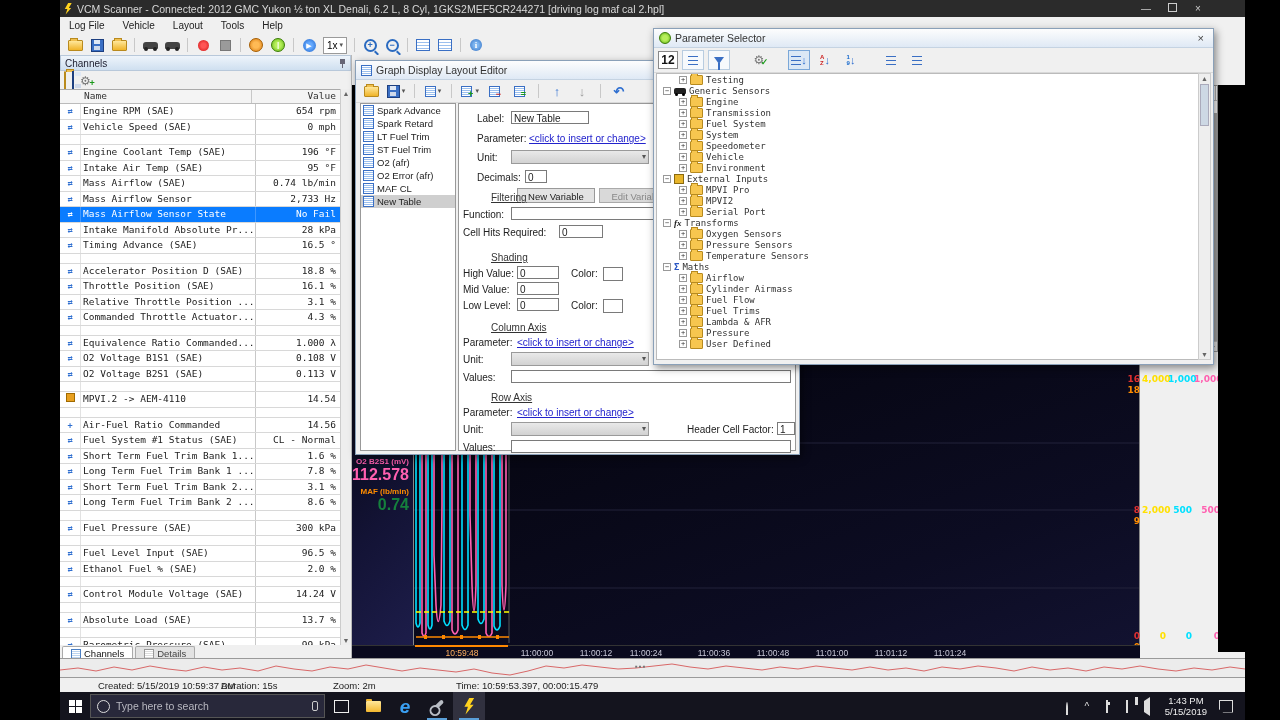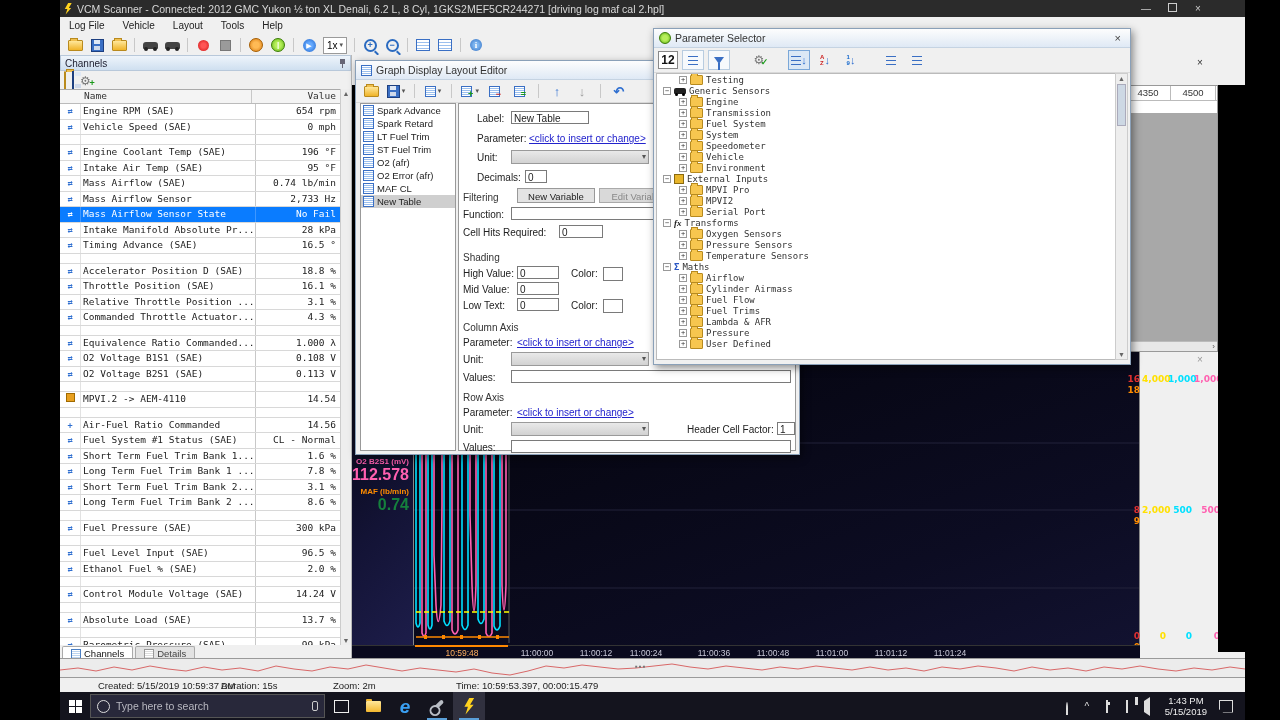--- a/index.html
+++ b/index.html
@@ -110,30 +110,30 @@
   .undo{color:#2f6fd0;font-weight:bold;font-size:13px;}
   .badge-plus{color:#1b9a1b;font-weight:bold;font-size:9px;margin-left:-4px;margin-top:6px;}
   .badge-min{color:#c22;font-weight:bold;font-size:9px;margin-left:-4px;margin-top:6px;}
   .badge-grn{color:#1b9a1b;font-weight:bold;font-size:9px;margin-left:-4px;margin-top:6px;}
   .ed-list{position:absolute;left:4px;top:42px;width:96px;height:348px;background:#fff;border:1px solid #999;box-sizing:border-box;overflow:hidden;}
   .ed-item{display:flex;align-items:center;height:13px;font-size:9.5px;color:#222;gap:3px;padding-left:2px;white-space:nowrap;}
   .ed-item.selected{background:#cfcfcf;}
   .mini-grid{width:9px;height:9px;border:1px solid #3a6fc4;background:repeating-linear-gradient(#fff 0 1px,#9cc0ee 1px 2px);flex:none;}
   .ed-form{position:absolute;left:102px;top:42px;width:338px;height:348px;background:#fff;border:1px solid #999;box-sizing:border-box;font-size:10px;color:#222;}
   .fl{position:absolute;white-space:nowrap;}
-  .fl.head{color:#333;}
+  .fl.head{text-decoration:underline;color:#333;margin-left:28px;}
   .fl.link{color:#2222cc;text-decoration:underline;}
   .fin{position:absolute;border:1px solid #7a7a7a;background:#fff;font-size:10px;padding:0 2px;height:13px;line-height:13px;box-sizing:border-box;}
   .fsel{position:absolute;border:1px solid #9a9a9a;background:linear-gradient(#e9e9e9,#d2d2d2);height:14px;box-sizing:border-box;}
   .fsel::after{content:"▾";position:absolute;right:2px;top:1px;font-size:8px;color:#555;}
   .fbtn{position:absolute;border:1px solid #999;background:#e3e3e3;height:15px;font-size:9.5px;text-align:center;line-height:15px;box-sizing:border-box;color:#222;}
   .fbtn.disabled{background:#d9d9d9;color:#888;border-color:#aaa;}
   .cbox{position:absolute;width:18px;height:12px;border:1px solid #7a7a7a;background:#fff;}
   
-  #pselector{left:593px;top:28px;width:478px;height:337px;z-index:20;}
+  #pselector{left:593px;top:28px;width:561px;height:337px;z-index:20;}
   .ps-toolbar{height:24px;display:flex;align-items:center;gap:4px;padding-left:4px;border-bottom:1px solid #d9d9d9;}
   .ps-badge{min-width:18px;height:16px;border:1px solid #888;background:#fff;font-weight:bold;font-size:12px;text-align:center;line-height:16px;color:#111;}
   .ps-box{width:20px;height:18px;border:1px solid #b8cce0;display:flex;align-items:center;justify-content:center;background:#f6f9fc;}
   .ps-box.plain{border-color:transparent;background:transparent;}
   .ps-box.pressed{background:#dbe8f5;border-color:#7aa7d8;}
   .lines3{width:10px;height:9px;background:repeating-linear-gradient(#3a6fc4 0 1px,transparent 1px 4px);}
   .funnel{width:0;height:0;border-left:5px solid transparent;border-right:5px solid transparent;border-top:7px solid #3a6fc4;position:relative;}
   .funnel::after{content:"";position:absolute;left:-1px;top:-1px;width:2px;height:7px;background:#3a6fc4;}
   .bluedn{color:#2f6fd0;font-weight:bold;font-size:11px;}
   .azstack{display:flex;flex-direction:column;font-size:6px;font-weight:bold;color:#c22;line-height:6px;}
@@ -674,21 +674,21 @@
         <span class="fin" style="left:52px;top:103px;width:280px"></span>
         <span class="fl" style="left:4px;top:123px">Cell Hits Required:</span>
         <span class="fin" style="left:100px;top:121px;width:44px">0</span>
         <span class="fl head" style="left:4px;top:148px">Shading</span>
         <span class="fl" style="left:4px;top:164px">High Value:</span>
         <span class="fin" style="left:58px;top:162px;width:42px">0</span>
         <span class="fl" style="left:112px;top:164px">Color:</span>
         <span class="cbox" style="left:144px;top:163px"></span>
         <span class="fl" style="left:4px;top:180px">Mid Value:</span>
         <span class="fin" style="left:58px;top:178px;width:42px">0</span>
-        <span class="fl" style="left:4px;top:196px">Low Text:</span>
+        <span class="fl" style="left:4px;top:196px">Low Level:</span>
         <span class="fin" style="left:58px;top:194px;width:42px">0</span>
         <span class="fl" style="left:112px;top:196px">Color:</span>
         <span class="cbox" style="left:144px;top:195px"></span>
         <span class="fl head" style="left:4px;top:218px">Column Axis</span>
         <span class="fl" style="left:4px;top:233px">Parameter:</span>
         <span class="fl link" style="left:58px;top:233px">&lt;click to insert or change&gt;</span>
         <span class="fl" style="left:4px;top:250px">Unit:</span>
         <span class="fsel" style="left:52px;top:248px;width:138px"></span>
         <span class="fl" style="left:4px;top:268px">Values:</span>
         <span class="fin" style="left:52px;top:266px;width:280px"></span>

